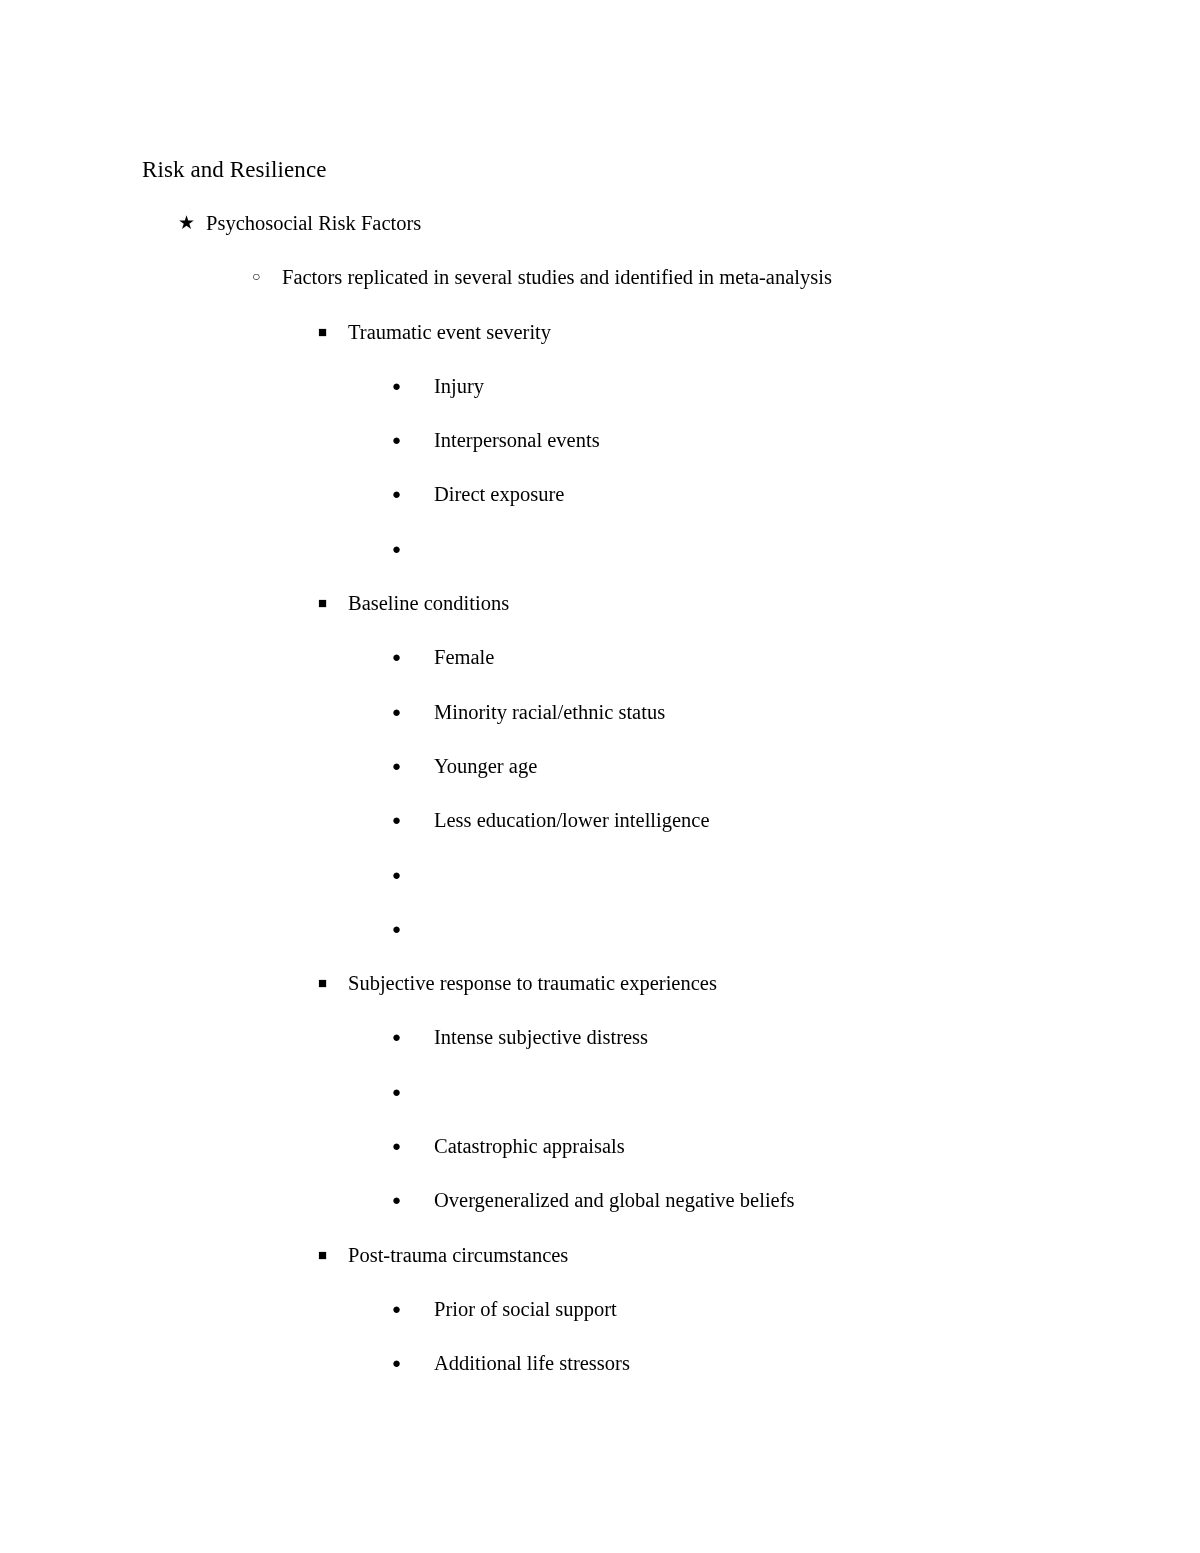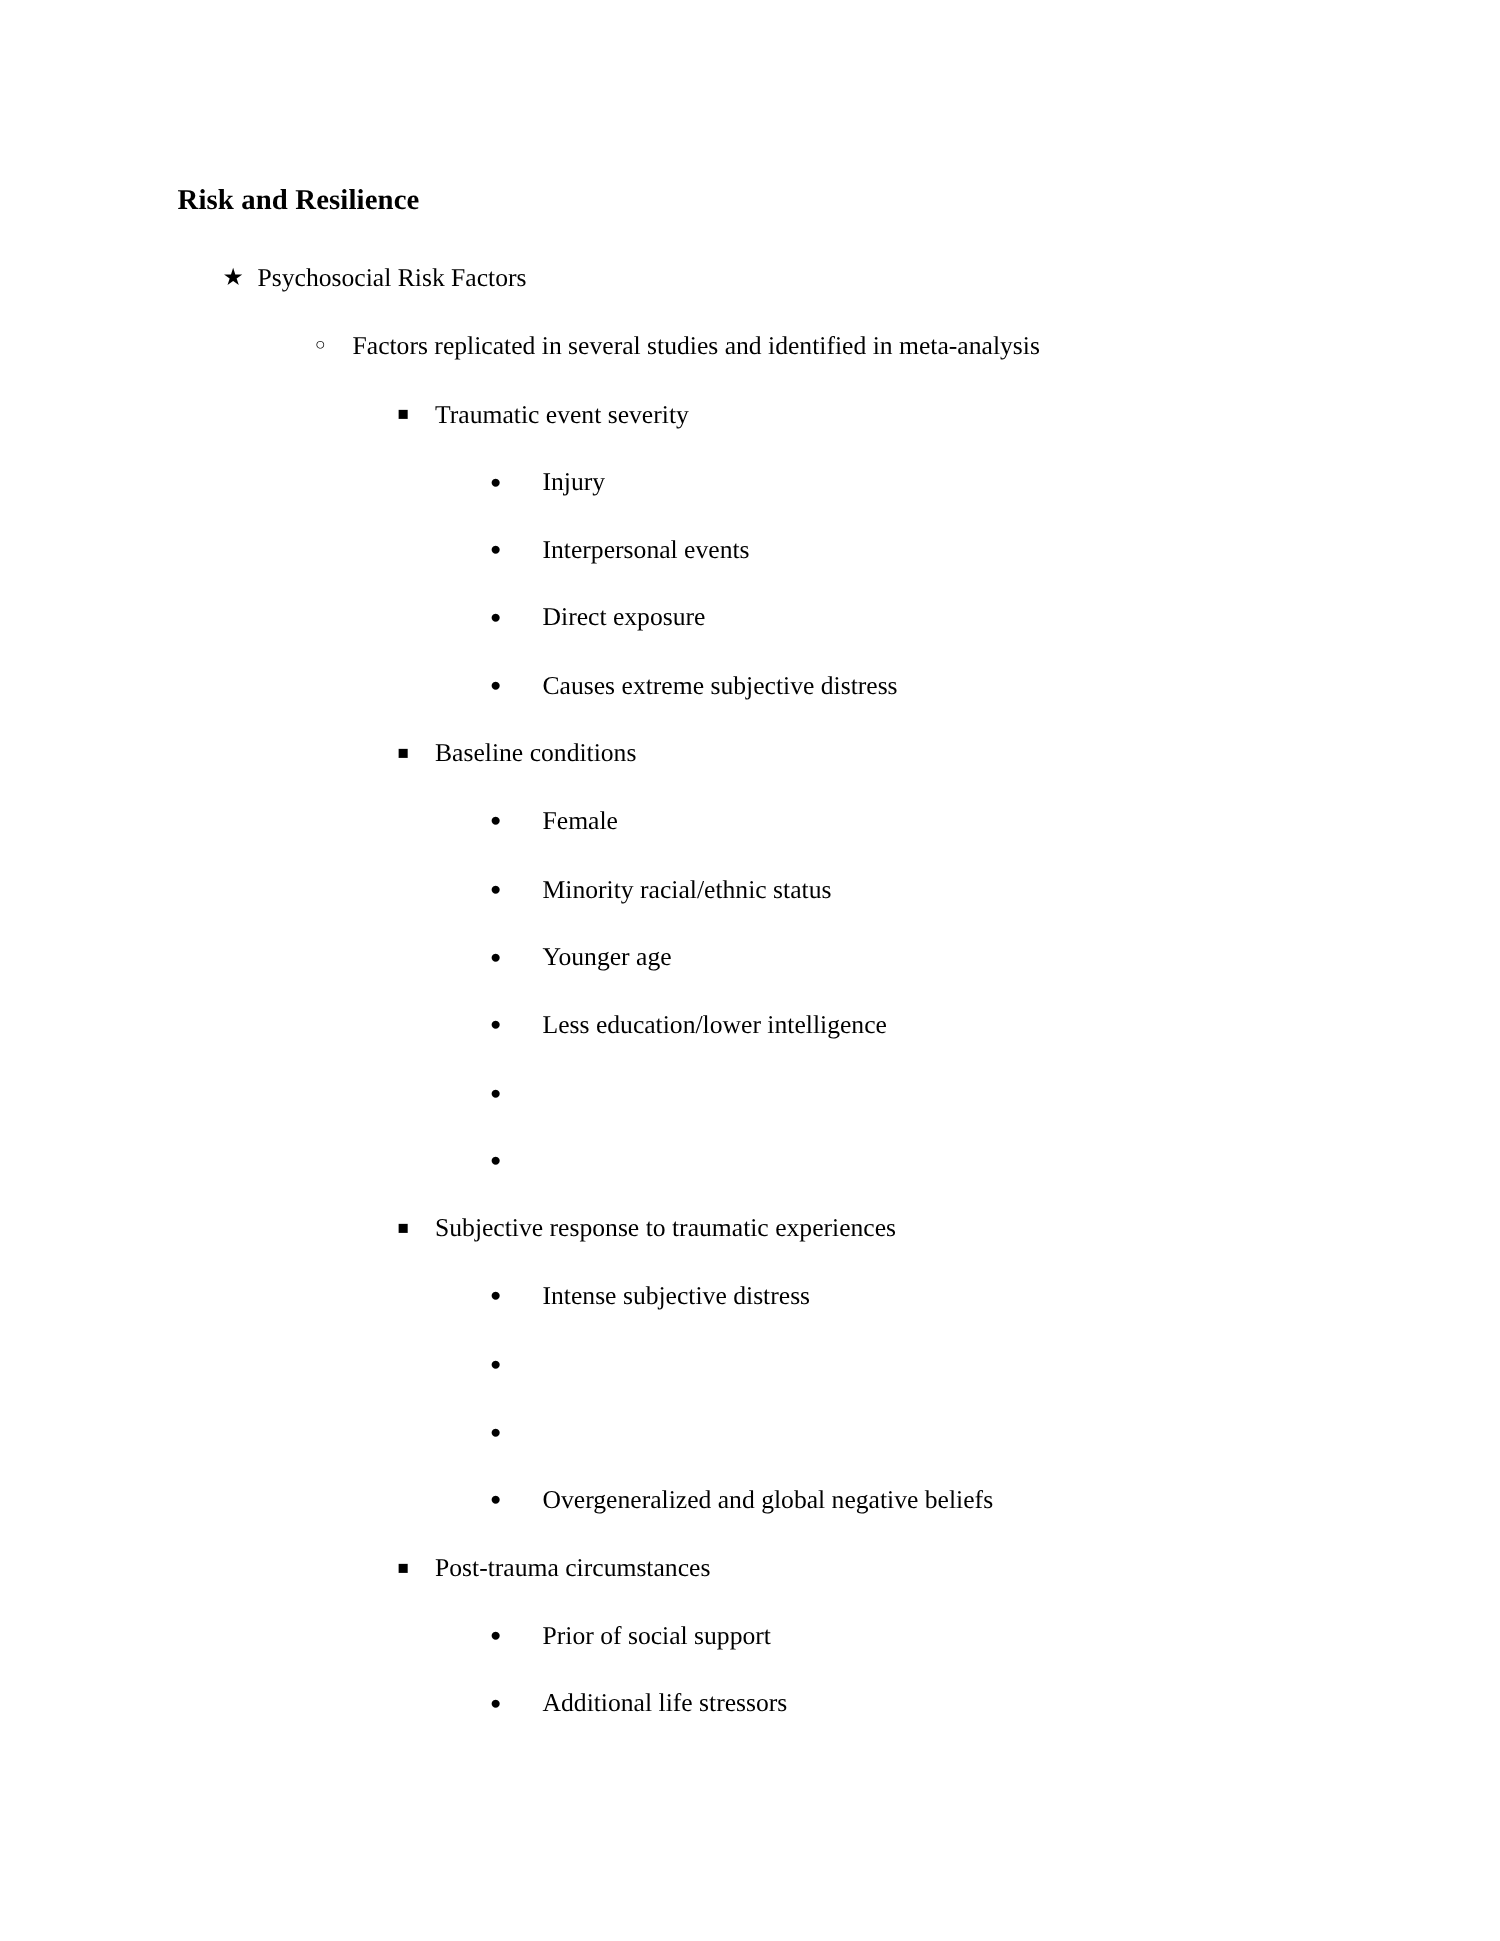--- a/index.html
+++ b/index.html
@@ -15,23 +15,23 @@
     position: relative;
     width: 1200px;
     height: 1553px;
     background: #ffffff;
     overflow: hidden;
     box-sizing: border-box;
   }
   .doc-title {
     position: absolute;
     left: 142px;
-    top: 131px;
+    top: 141px;
     font-size: 23px;
-    font-weight: bold;
+    font-weight: normal;
     letter-spacing: 0.1px;
     line-height: 1.2;
     white-space: nowrap;
     text-align: right;
   }
   .outline {
     position: absolute;
     left: 0;
     top: 196px;
     width: 1200px;
@@ -120,21 +120,20 @@
       <div class="row lvl4">
         <span class="bullet">●</span>
         <span class="label">Interpersonal events</span>
       </div>
       <div class="row lvl4">
         <span class="bullet">●</span>
         <span class="label">Direct exposure</span>
       </div>
       <div class="row lvl4">
         <span class="bullet">●</span>
-        <span class="label">Causes extreme subjective distress</span>
       </div>
       <div class="row lvl3">
         <span class="bullet">■</span>
         <span class="label">Baseline conditions</span>
       </div>
       <div class="row lvl4">
         <span class="bullet">●</span>
         <span class="label">Female</span>
       </div>
       <div class="row lvl4">
@@ -161,20 +160,21 @@
       </div>
       <div class="row lvl4">
         <span class="bullet">●</span>
         <span class="label">Intense subjective distress</span>
       </div>
       <div class="row lvl4">
         <span class="bullet">●</span>
       </div>
       <div class="row lvl4">
         <span class="bullet">●</span>
+        <span class="label">Catastrophic appraisals</span>
       </div>
       <div class="row lvl4">
         <span class="bullet">●</span>
         <span class="label">Overgeneralized and global negative beliefs</span>
       </div>
       <div class="row lvl3">
         <span class="bullet">■</span>
         <span class="label">Post-trauma circumstances</span>
       </div>
       <div class="row lvl4">

